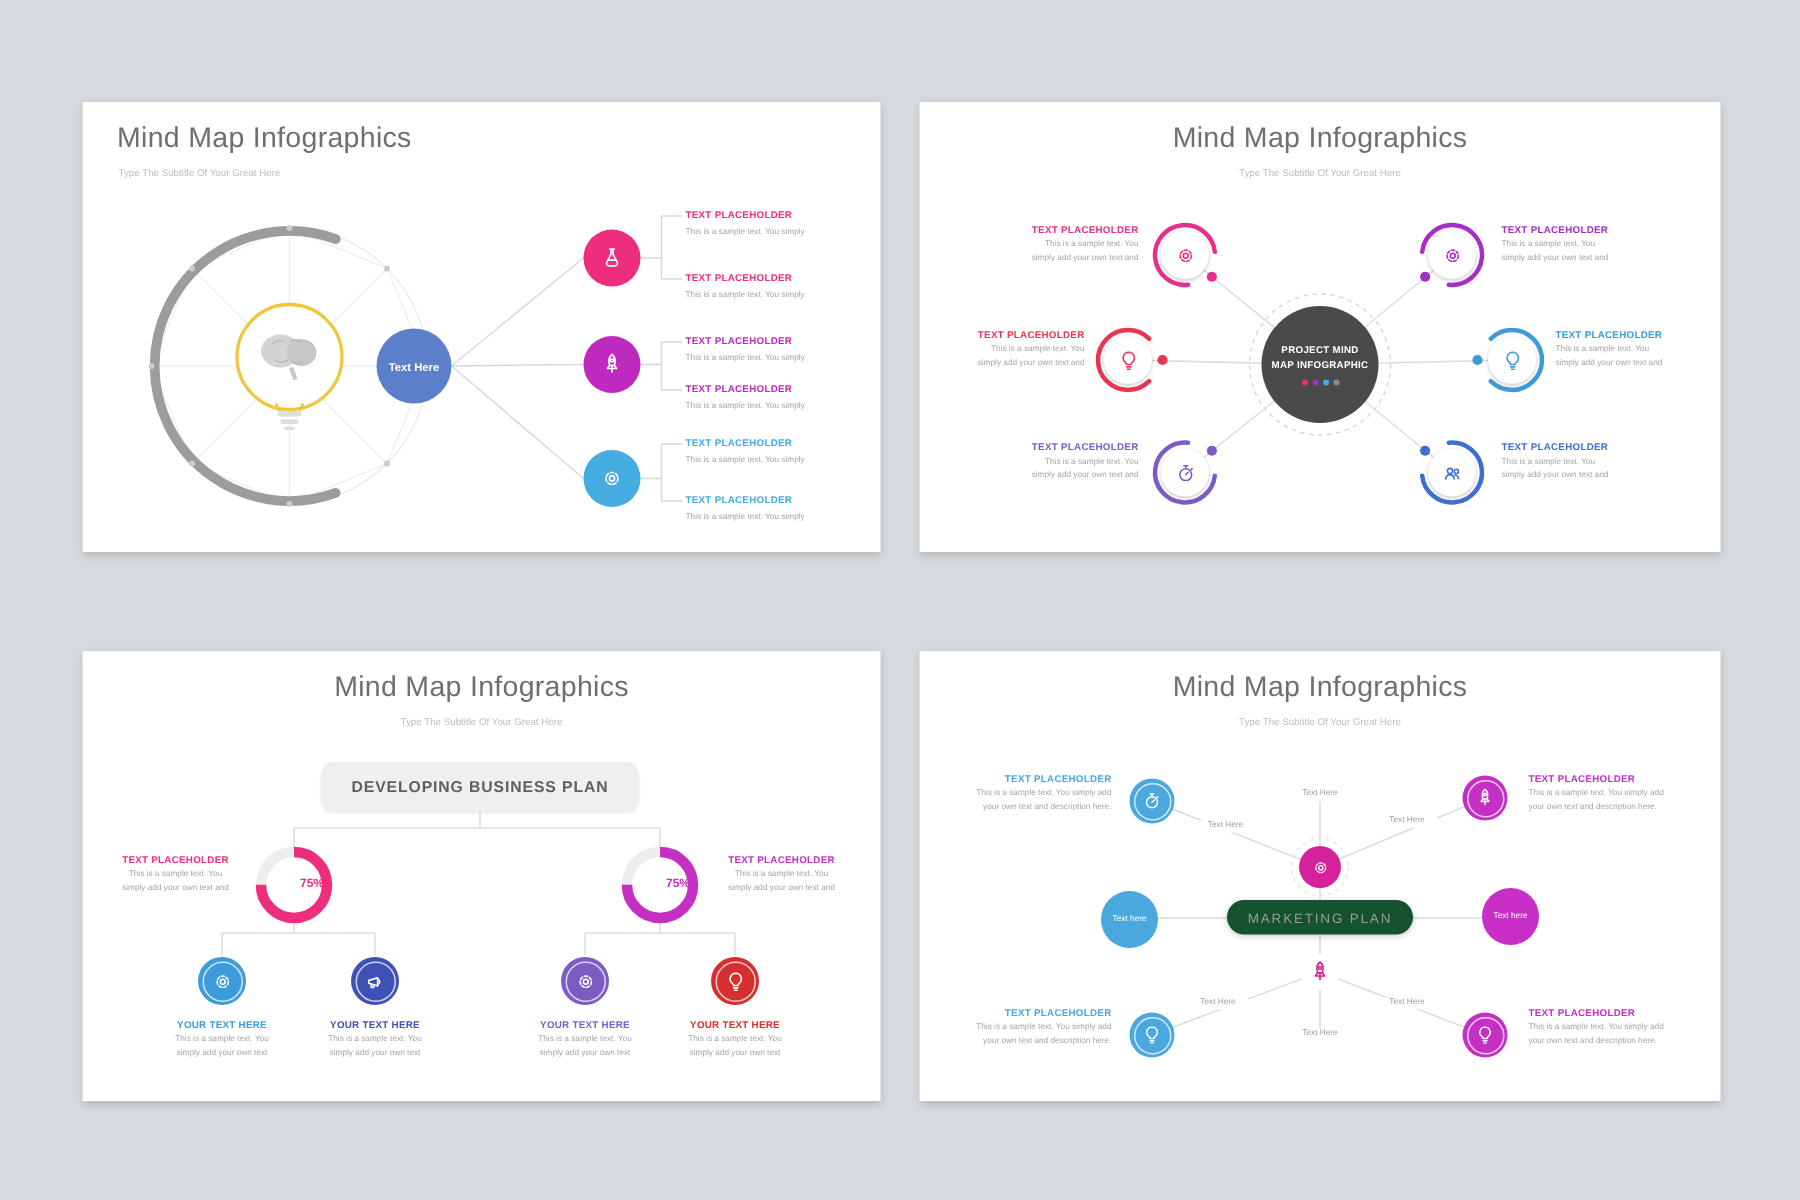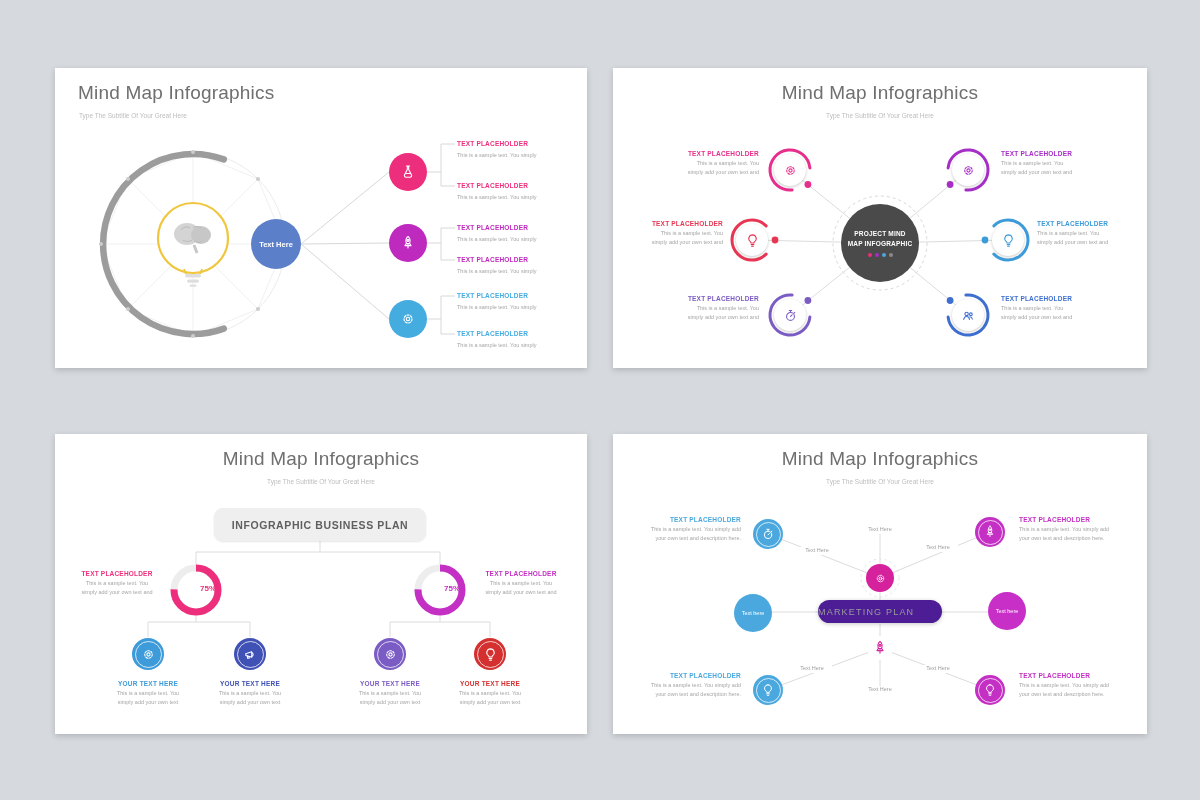--- a/index.html
+++ b/index.html
@@ -21,21 +21,21 @@
   .tb.c{text-align:center}
   .row{position:absolute}
   .center-label{color:#fff;font-size:7.5px;font-weight:bold}
   .cd-line{color:#fff;font-size:6.5px;font-weight:bold;letter-spacing:.2px;line-height:1.55;text-align:center}
   .cd-dots{display:flex;gap:3px;justify-content:center;margin-top:4px}
   .dot{width:4px;height:4px;border-radius:50%;display:block}
   .node-circle{position:absolute;width:32px;height:32px;border-radius:50%;background:#fff;box-shadow:0 1px 3px rgba(0,0,0,.22);display:flex;align-items:center;justify-content:center}
   .center-dark{position:absolute;border-radius:50%;display:flex;flex-direction:column;align-items:center;justify-content:center}
   .rootbox{position:absolute;background:#efefef;border-radius:9px;display:flex;align-items:center;justify-content:center;font-size:10.5px;font-weight:bold;color:#5f5f5f;letter-spacing:.6px;box-shadow:0 1px 2px rgba(0,0,0,.10)}
   .donut-label{position:absolute;text-align:right;font-weight:bold;font-size:8px}
-  .pill{position:absolute;background:#4c1d95;border-radius:12px;box-shadow:0 1px 4px rgba(0,0,0,.22);display:flex;align-items:center;font-size:9px;color:#9b9b9b;letter-spacing:1.2px}
+  .pill{position:absolute;background:#14532d;border-radius:12px;box-shadow:0 1px 4px rgba(0,0,0,.22);display:flex;align-items:center;justify-content:center;font-size:9px;color:#9b9b9b;letter-spacing:1.2px}
   .mini{position:absolute;font-size:5.5px;color:#9e9e9e;text-align:center;background:#fff;line-height:1.4}
   .side-label{color:#fff;font-size:5.5px}
   .subicon{position:absolute;background:#fff;display:flex;align-items:center;justify-content:center}
 </style>
 </head>
 <body>
 
 <svg width="0" height="0" style="position:absolute">
   <defs>
     <symbol id="i-gear" viewBox="0 0 24 24">
@@ -278,21 +278,21 @@
     </g>
     <g fill="none" stroke-width="7">
       <circle cx="141" cy="156" r="22" stroke="#ededed"></circle>
       <circle cx="141" cy="156" r="22" stroke="#ed2e7c" stroke-dasharray="103.7 138.3" transform="rotate(-90 141 156)"></circle>
       <circle cx="385" cy="156" r="22" stroke="#ededed"></circle>
       <circle cx="385" cy="156" r="22" stroke="#c42fc4" stroke-dasharray="103.7 138.3" transform="rotate(-90 385 156)"></circle>
     </g>
   </svg>
 
   <div class="rootbox" style="left:159px;top:74px;width:212px;height:33px">
-    <span>INFOGRAPHIC BUSINESS PLAN</span>
+    <span>DEVELOPING BUSINESS PLAN</span>
   </div>
 
   <div class="donut-label" style="left: 121px; top: 150px; width: 40px; color: rgb(237, 46, 124);">75%</div>
   <div class="donut-label" style="left: 365px; top: 150px; width: 40px; color: rgb(196, 47, 196);">75%</div>
 
   <div class="tb c" style="left:12px;top:136px;width:100px">
     <div class="ph-label" style="color: rgb(237, 46, 124);">TEXT PLACEHOLDER</div>
     <div class="tline">This is a sample text. You</div>
     <div class="tline">simply add your own text and</div>
   </div>

